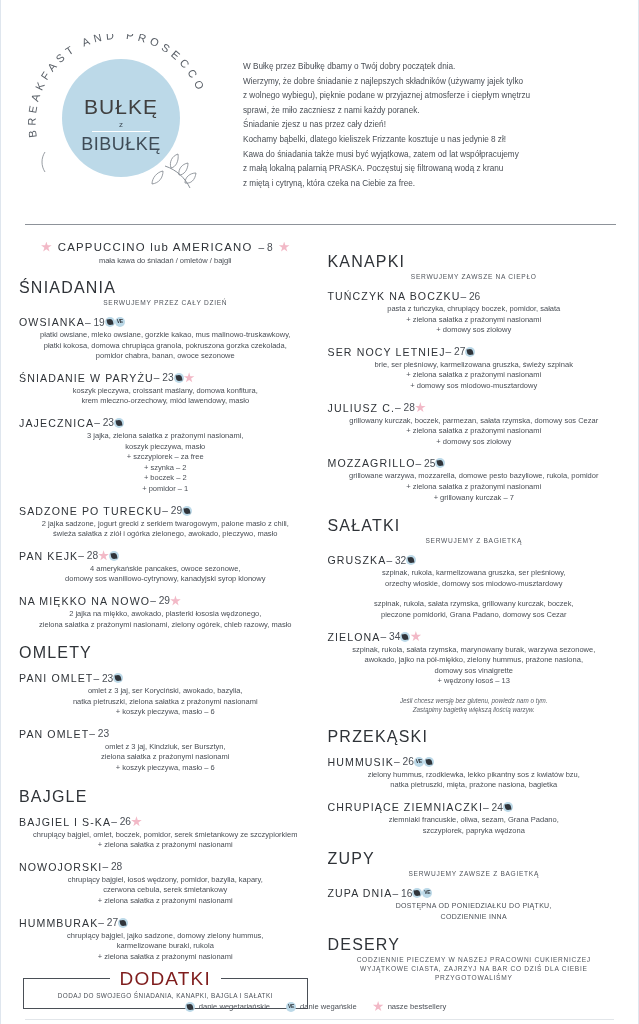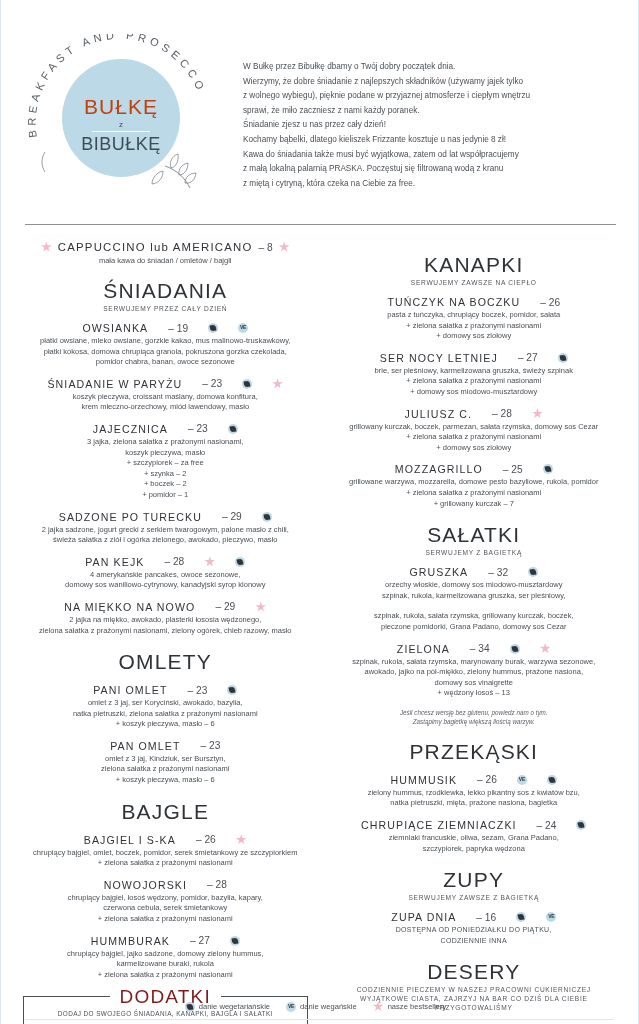--- a/index.html
+++ b/index.html
@@ -25,21 +25,21 @@
     position: relative; flex: none;
   }
   .logo-circle {
     position: absolute; left: 47px; top: 25px;
     width: 118px; height: 118px; border-radius: 50%;
     background: #bcd9e8;
     display: flex; flex-direction: column;
     align-items: center; justify-content: center;
   }
   .logo-line1 {
-    font-size: 21px; letter-spacing: 1px; color: #c2410c;
+    font-size: 21px; letter-spacing: 1px; color: #404040;
     font-family: "Liberation Sans", sans-serif; font-weight: 400; margin-top: 13px;
   }
   .logo-z { font-size: 8px; color: #3f4c57; margin: 1px 0 1px 0; }
   .logo-rule { width: 58px; height: 1px; background: #fff; margin: 1px 0 2px 0; }
   .logo-line2 { font-size: 18px; letter-spacing: 0.5px; color: #3f4c57; }
   .arc-svg { position: absolute; left: 0; top: 0; }
 
   .intro {
     flex: 1; padding: 26px 12px 0 18px;
     font-size: 8.2px; line-height: 14.6px; color: #4a4f56;
@@ -51,35 +51,35 @@
     margin: 18px 22px 0 24px;
   }
 
   
   .columns { display: flex; padding: 14px 10px 0 10px; }
   .col { width: 50%; padding: 0 8px; }
   .col-left { border-right: none; }
 
   
   .sec-title {
-    text-align: center; font-size: 21px; font-weight: 300;
+    font-size: 16px; font-weight: 300;
     letter-spacing: 1.2px; color: #2f3338;
     margin-top: 14px;
   }
   .sec-sub {
     text-align: center; font-size: 6.6px; letter-spacing: 0.7px;
     color: #50555c; margin-top: 2px;
   }
 
   
   .item { margin-top: 10px; }
   .item-name {
     text-align: center; font-size: 10.6px; letter-spacing: 1.1px;
     color: #2f3338; white-space: nowrap;
-    display: flex; align-items: center; justify-content: center; gap: 20px;
+    display: flex; align-items: center; justify-content: flex-start; gap: 0;
   }
   .item-price { letter-spacing: 0; color: #4a4f56; font-size: 10.2px; }
   .item-desc {
     text-align: center; font-size: 7.5px; line-height: 10.6px;
     color: #4a4f56; margin-top: 2px;
   }
   .item-desc div { white-space: nowrap; }
 
   
   .ico { display: inline-block; vertical-align: middle; flex: none; }
@@ -403,22 +403,22 @@
           </div>
           <div class="sec-title">SAŁATKI</div>
           <div class="sec-sub">SERWUJEMY Z BAGIETKĄ</div>
           <div class="item">
             <div class="item-name">
               <span>GRUSZKA</span>
               <span class="item-price">– 32</span>
               <span class="ico ico-veg"></span>
             </div>
             <div class="item-desc">
+              <div>szpinak, rukola, karmelizowana gruszka, ser pleśniowy,</div>
               <div>orzechy włoskie, domowy sos miodowo-musztardowy</div>
-              <div>szpinak, rukola, karmelizowana gruszka, ser pleśniowy,</div>
             </div>
           </div>
           <div class="item">
             <div class="item-desc">
               <div>szpinak, rukola, sałata rzymska, grillowany kurczak, boczek,</div>
               <div>pieczone pomidorki, Grana Padano, domowy sos Cezar</div>
             </div>
           </div>
           <div class="item">
             <div class="item-name">

